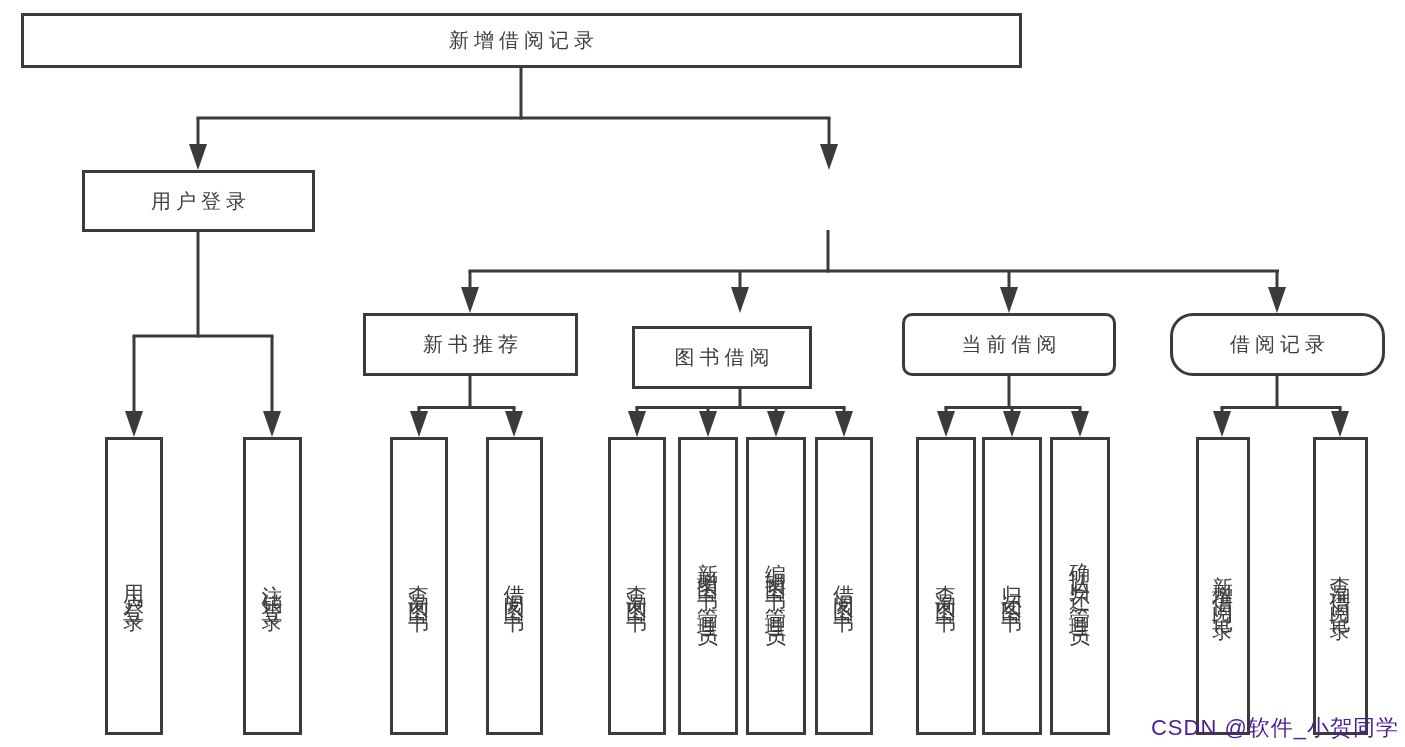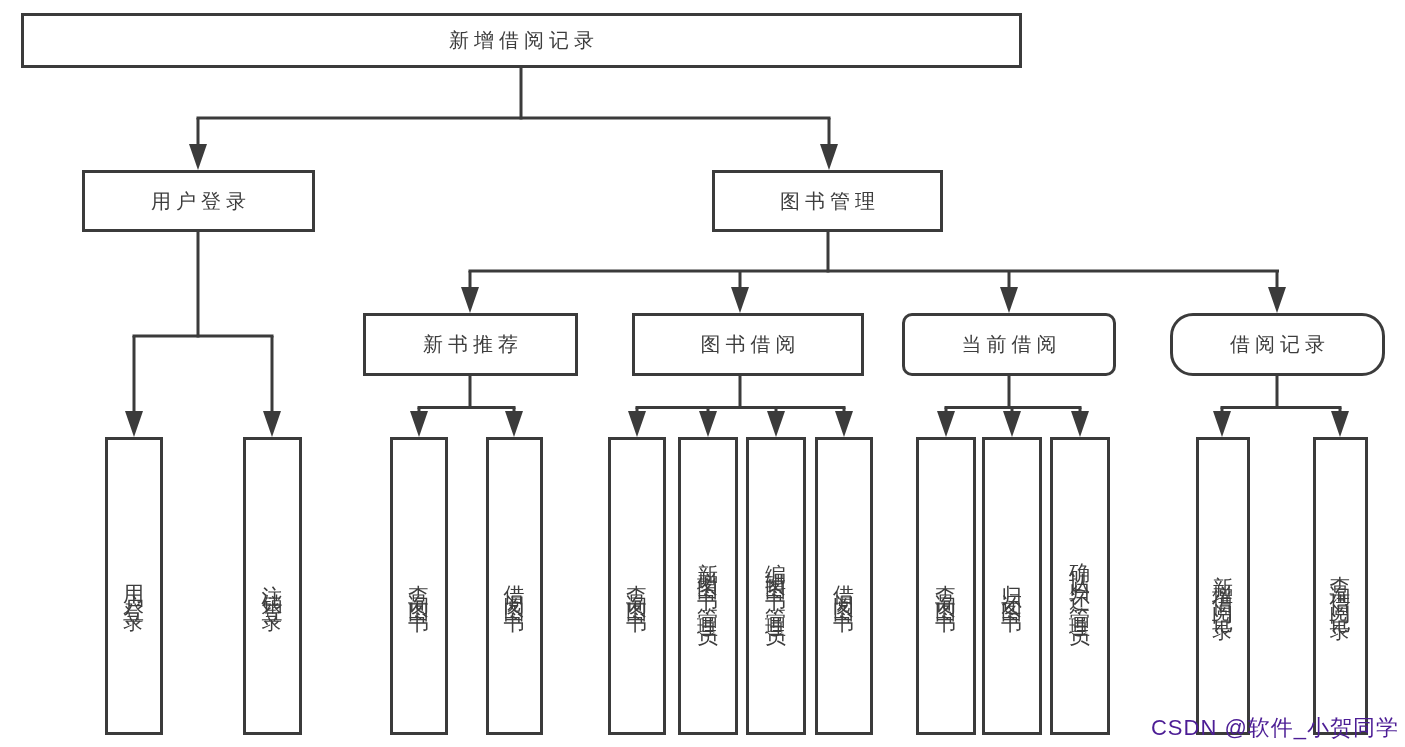--- a/index.html
+++ b/index.html
@@ -103,24 +103,23 @@
         <line x1="1340" y1="407.5" x2="1340" y2="417"></line>
         <polygon points="1331,411 1349,411 1340,437" fill="#3b3b3b" stroke="none"></polygon>
       </g>
 
     </g>
   </svg>
 
   <div class="node" style="left:21px;top:13px;width:1001px;height:55px;">新增借阅记录</div>
 
   <div class="node" style="left:82px;top:170px;width:233px;height:62px;">用户登录</div>
-  <div class="node" style="left:712px;top:170px;width:231px;height:62px;">图书管理</div>
 
   <div class="node" style="left:363px;top:313px;width:215px;height:63px;">新书推荐</div>
-  <div class="node" style="left:632px;top:313px;width:232px;height:63px;">图书借阅</div>
+  <div class="node" style="left:632px;top:326px;width:180px;height:63px;">图书借阅</div>
   <div class="node" style="left:902px;top:313px;width:214px;height:63px;border-radius:10px;">当前借阅</div>
   <div class="node" style="left:1170px;top:313px;width:215px;height:63px;border-radius:23px;">借阅记录</div>
 
   <div class="node vnode" style="left:105px;top:437px;width:58px;height:298px;">用户登录</div>
   <div class="node vnode" style="left:243px;top:437px;width:59px;height:298px;">注销登录</div>
 
   <div class="node vnode" style="left:390px;top:437px;width:58px;height:298px;">查询图书</div>
   <div class="node vnode" style="left:486px;top:437px;width:57px;height:298px;">借阅图书</div>
 
   <div class="node vnode" style="left:608px;top:437px;width:58px;height:298px;">查询图书</div>

